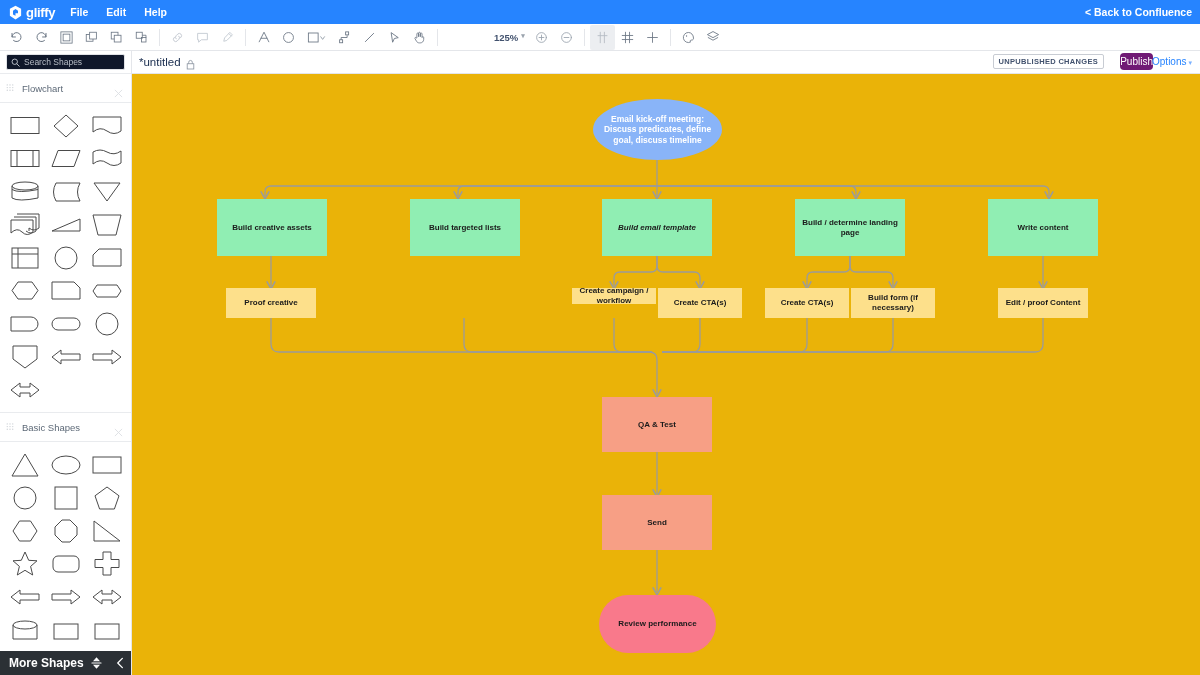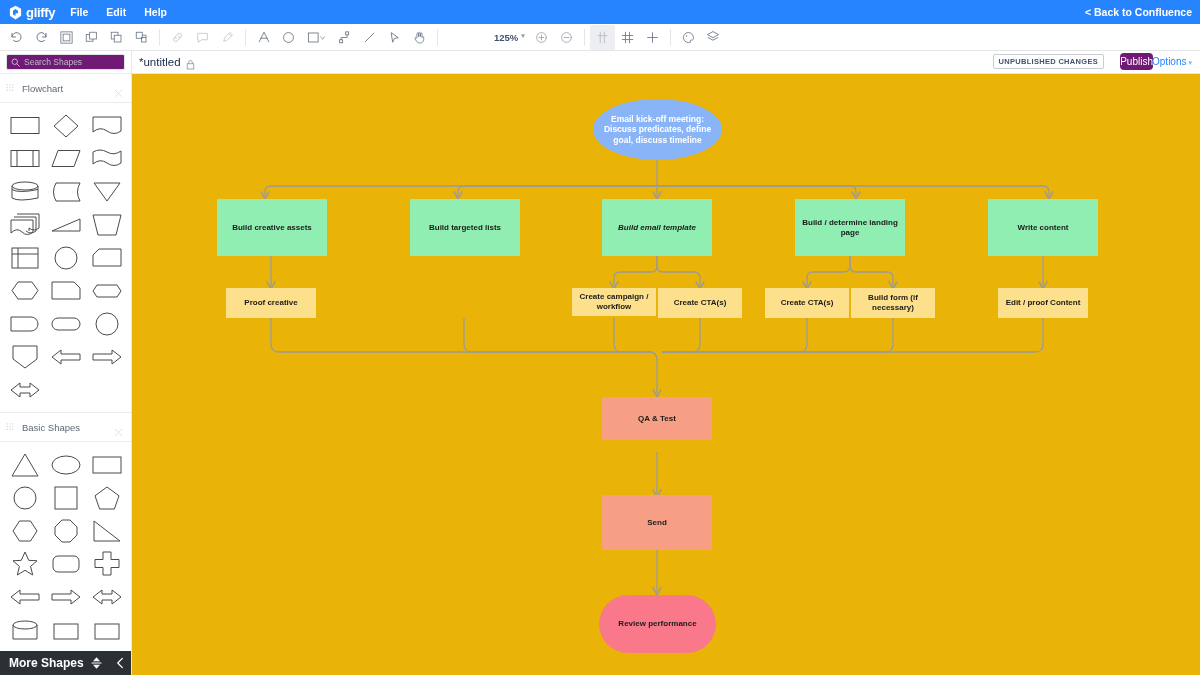--- a/index.html
+++ b/index.html
@@ -90,21 +90,21 @@
   
   .sidebar {
     position: absolute; top: 51px; left: 0;
     width: 132px; height: 624px;
     background: #ffffff; border-right: 1px solid #e4e6ea;
     overflow: hidden;
   }
   .search-row { height: 22px; padding: 3px 6px; }
   .search-box {
     width: 100%; height: 16px; border: 1px solid #e0e2e6; border-radius: 2px;
-    display: flex; align-items: center; padding: 0 4px; background: #701a75;
+    display: flex; align-items: center; padding: 0 4px; background: #0f172a;
   }
   .search-box .ph { font-size: 8.5px; color: #b8bec7; margin-left: 4px; }
   .sec-head {
     height: 30px; display: flex; align-items: center;
     border-top: 1px solid #e9ebee; border-bottom: 1px solid #e9ebee;
     padding-left: 6px; position: relative; background: #fff;
   }
   .grip { width: 8px; height: 9px; margin-right: 8px; opacity: .45; }
   .sec-title { font-size: 9.5px; color: #5d6977; }
   .sec-x { position: absolute; right: 8px; top: 10px; opacity: .4; }
@@ -702,30 +702,30 @@
     <div class="node green" style="left:278px; top:125px; width:110px; height:57px;">Build targeted lists</div>
 
     <div class="node green" style="left:470px; top:125px; width:110px; height:57px;font-style:italic;">Build email template</div>
 
     <div class="node green" style="left:663px; top:125px; width:110px; height:57px;">Build / determine landing page</div>
 
     <div class="node green" style="left:856px; top:125px; width:110px; height:57px;">Write content</div>
 
     <div class="node yellow" style="left:94px; top:214px; width:90px; height:30px;">Proof creative</div>
 
-    <div class="node yellow" style="left:440px; top:214px; width:84px; height:28px;">Create campaign / workflow</div>
+    <div class="node yellow" style="left:440px; top:214px; width:84px; height:16px;">Create campaign / workflow</div>
 
     <div class="node yellow" style="left:526px; top:214px; width:84px; height:30px;">Create CTA(s)</div>
 
     <div class="node yellow" style="left:633px; top:214px; width:84px; height:30px;">Create CTA(s)</div>
 
     <div class="node yellow" style="left:719px; top:214px; width:84px; height:30px;">Build form (if necessary)</div>
 
     <div class="node yellow" style="left:866px; top:214px; width:90px; height:30px;">Edit / proof Content</div>
 
-    <div class="node salmon" style="left:470px; top:323px; width:110px; height:43px;">QA &amp; Test</div>
+    <div class="node salmon" style="left:470px; top:323px; width:110px; height:55px;">QA &amp; Test</div>
 
     <div class="node salmon" style="left:470px; top:421px; width:110px; height:55px;">Send</div>
 
     <div class="node pink-ell" style="left:467px; top:521px; width:117px; height:58px;">Review performance</div>
 
   </div>
 </div>
 
 </body></html>

